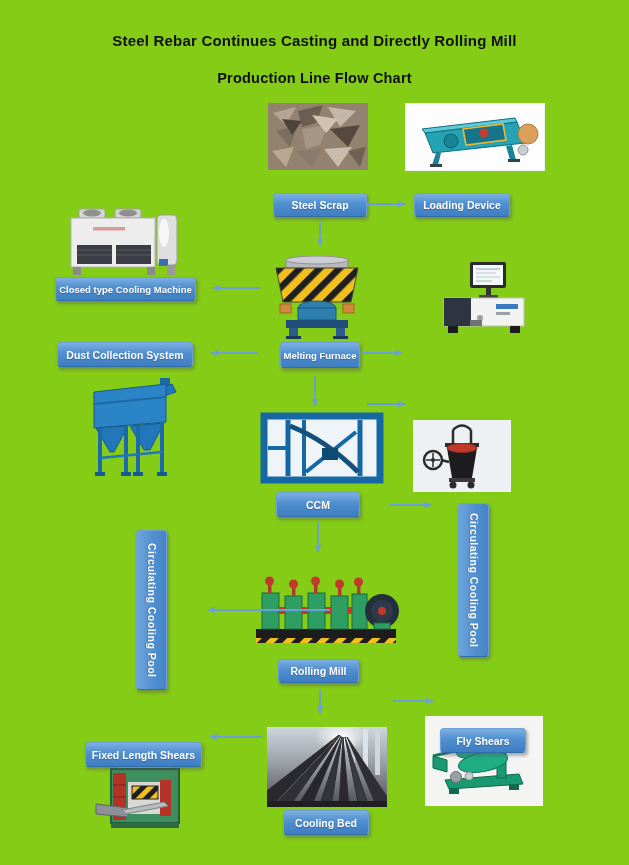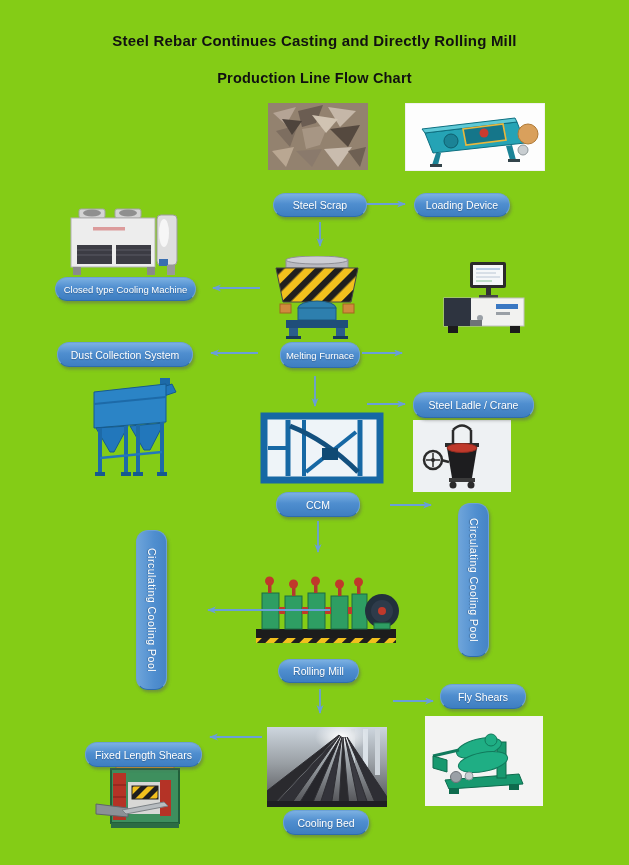--- a/index.html
+++ b/index.html
@@ -9,23 +9,23 @@
   }
   .title{
     position:absolute;left:0;width:629px;text-align:center;color:#111;
     font-weight:600;letter-spacing:.2px;
   }
   .t1{top:32px;font-size:15px;}
   .t2{top:70px;font-size:14.5px;}
   .node{
     position:absolute;display:flex;align-items:center;justify-content:center;
     background:linear-gradient(180deg,#7bb0e2 0%,#4f8ecf 45%,#3e7ec1 100%);
-    border:1px solid #6ca0d6;border-bottom-color:#2f6cab;border-radius:12px;
+    border:1px solid #6ca0d6;border-bottom-color:#2f6cab;border-radius:4px;
     box-shadow:1.5px 2.5px 3px rgba(90,90,90,.45);
-    color:#fff;font-weight:normal;font-size:10.5px;white-space:nowrap;
+    color:#fff;font-weight:bold;font-size:10.5px;white-space:nowrap;
     text-shadow:0 1px 1px rgba(0,0,0,.25);
   }
   .node.sm{font-size:9.5px;}
   .node.vert{
     writing-mode:vertical-rl;white-space:normal;
     background:linear-gradient(90deg,#6ea4da 0%,#4f8ecf 60%,#4684c6 100%);
     letter-spacing:.5px;
   }
   .photo{position:absolute;}
   .photo svg{display:block;}
@@ -316,31 +316,30 @@
 
   <div class="node" style="left:414px;top:193px;width:94px;height:22px">Loading Device</div>
 
   <div class="node sm" style="left:55px;top:277px;width:139px;height:22px">Closed type Cooling Machine</div>
 
   <div class="node" style="left:57px;top:342px;width:134px;height:23px">Dust Collection System</div>
 
   <div class="node sm" style="left:280px;top:342px;width:78px;height:24px">Melting Furnace</div>
 
 
-  <div class="node" style="left:413px;top:392px;width:119px;height:24px">Steel Ladle / Crane</div>
 
   <div class="node" style="left:276px;top:492px;width:82px;height:23px">CCM</div>
 
   <div class="node vert" style="left:458px;top:503px;width:29px;height:152px">Circulating Cooling Pool</div>
 
   <div class="node vert" style="left:136px;top:530px;width:29px;height:158px">Circulating Cooling Pool</div>
 
   <div class="node" style="left:278px;top:659px;width:79px;height:22px">Rolling Mill</div>
 
-  <div class="node" style="left:440px;top:684px;width:84px;height:23px">Fly Shears</div>
+  <div class="node" style="left:440px;top:728px;width:84px;height:23px">Fly Shears</div>
 
   <div class="node" style="left:85px;top:742px;width:115px;height:23px">Fixed Length Shears</div>
 
   <div class="node" style="left:283px;top:810px;width:84px;height:23px">Cooling Bed</div>
 
   <svg id="wires" width="629" height="865">
     <defs>
       <marker id="ah" markerWidth="10" markerHeight="8" refX="8" refY="3.5" orient="auto" markerUnits="userSpaceOnUse">
         <path d="M0,0 L9,3.5 L0,7 L2.6,3.5 Z" fill="#6a9fd8"></path>
       </marker>

